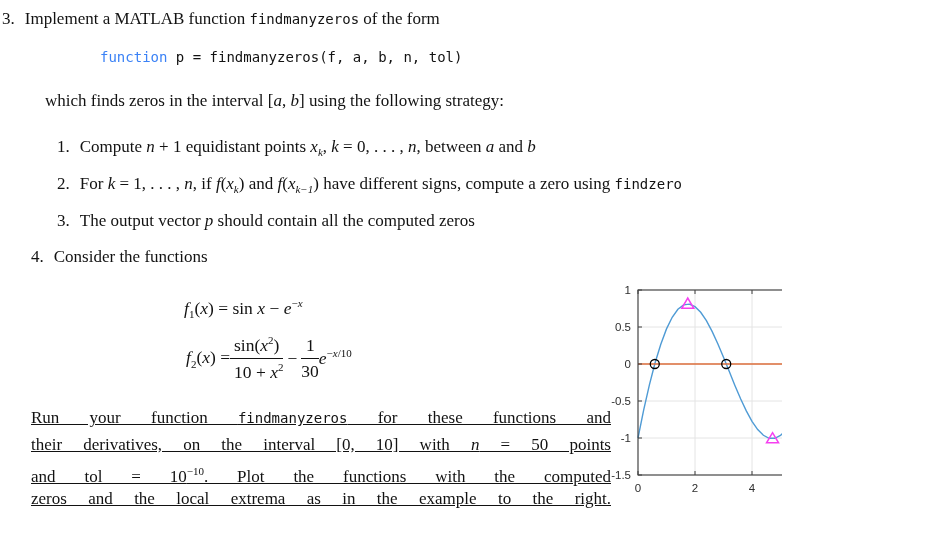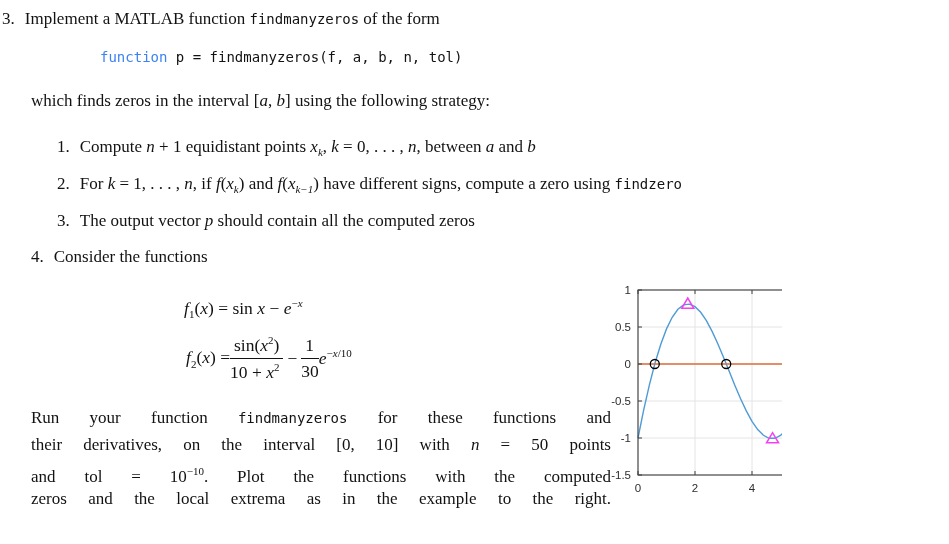--- a/index.html
+++ b/index.html
@@ -9,26 +9,26 @@
   }
   .abs{position:absolute;white-space:nowrap;}
   .it{font-style:italic;}
   .mono{font-family:"DejaVu Sans Mono",monospace;font-size:14px;}
   .kw{font-family:"DejaVu Sans Mono",monospace;font-size:14px;}
   sub{font-size:11px;}
   sup{font-size:11px;}
   .num-gap{margin-right:10px;}
   
   #para{position:absolute;left:31px;top:404px;width:580px;}
-  #para .pline{height:27px;line-height:27px;}
+  #para .pline{height:27px;line-height:27px;text-decoration:underline;}
   #para .just{text-align:justify;text-align-last:justify;}
   
   .formula{position:absolute;font-size:17.5px;}
   .f2row{display:flex;align-items:center;}
-  .frac{display:inline-block;text-align:left;vertical-align:middle;}
+  .frac{display:inline-block;text-align:right;vertical-align:middle;}
   .frac .fr-num{display:block;border-bottom:1.2px solid #121212;padding:0 4px 2px 4px;}
   .frac .fr-den{display:block;padding-top:2px;}
   
   #figure{position:absolute;left:595px;top:278px;width:345px;height:235px;}
   #plot-svg{position:absolute;left:0;top:0;}
   #plot-svg text{font-family:"Liberation Sans",sans-serif;}
   .legend{
     position:absolute;left:219px;top:118px;width:97px;height:69px;
     background:#ffffff;border:1px solid #7a7a7a;box-sizing:border-box;
     font-family:"Liberation Sans",sans-serif;font-size:11.5px;color:#1c1c1c;
@@ -48,21 +48,21 @@
 <div id="page">
 
   <div class="abs" style="left:2px;top:9px;">
     <span class="num-gap">3.</span><span>Implement a MATLAB function </span><span class="mono">findmanyzeros</span><span> of the form</span>
   </div>
 
   <div class="abs" style="left:100px;top:47px;">
     <span class="kw" style="color: #3b82f6;">function</span><span class="mono"> p = findmanyzeros(f, a, b, n, tol)</span>
   </div>
 
-  <div class="abs" style="left:31px;top:91px;">
+  <div class="abs" style="left:45px;top:91px;">
     <span>which finds zeros in the interval [</span><span class="it">a</span><span>, </span><span class="it">b</span><span>] using the following strategy:</span>
   </div>
 
   <div class="abs" style="left:57px;top:137px;">
     <span class="num-gap">1.</span><span>Compute </span><span class="it">n</span><span> + 1 equidistant points </span><span class="it">x</span><sub class="it">k</sub><span>, </span><span class="it">k</span><span> = 0, . . . , </span><span class="it">n</span><span>, between </span><span class="it">a</span><span> and </span><span class="it">b</span>
   </div>
 
   <div class="abs" style="left:57px;top:174px;">
     <span class="num-gap">2.</span><span>For </span><span class="it">k</span><span> = 1, . . . , </span><span class="it">n</span><span>, if </span><span class="it">f</span><span>(</span><span class="it">x</span><sub class="it">k</sub><span>) and </span><span class="it">f</span><span>(</span><span class="it">x</span><sub class="it">k−1</sub><span>) have different signs, compute a zero using </span><span class="mono">findzero</span>
   </div>

